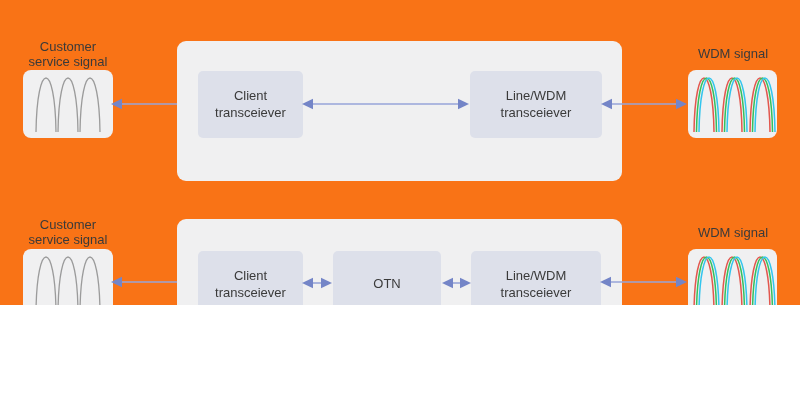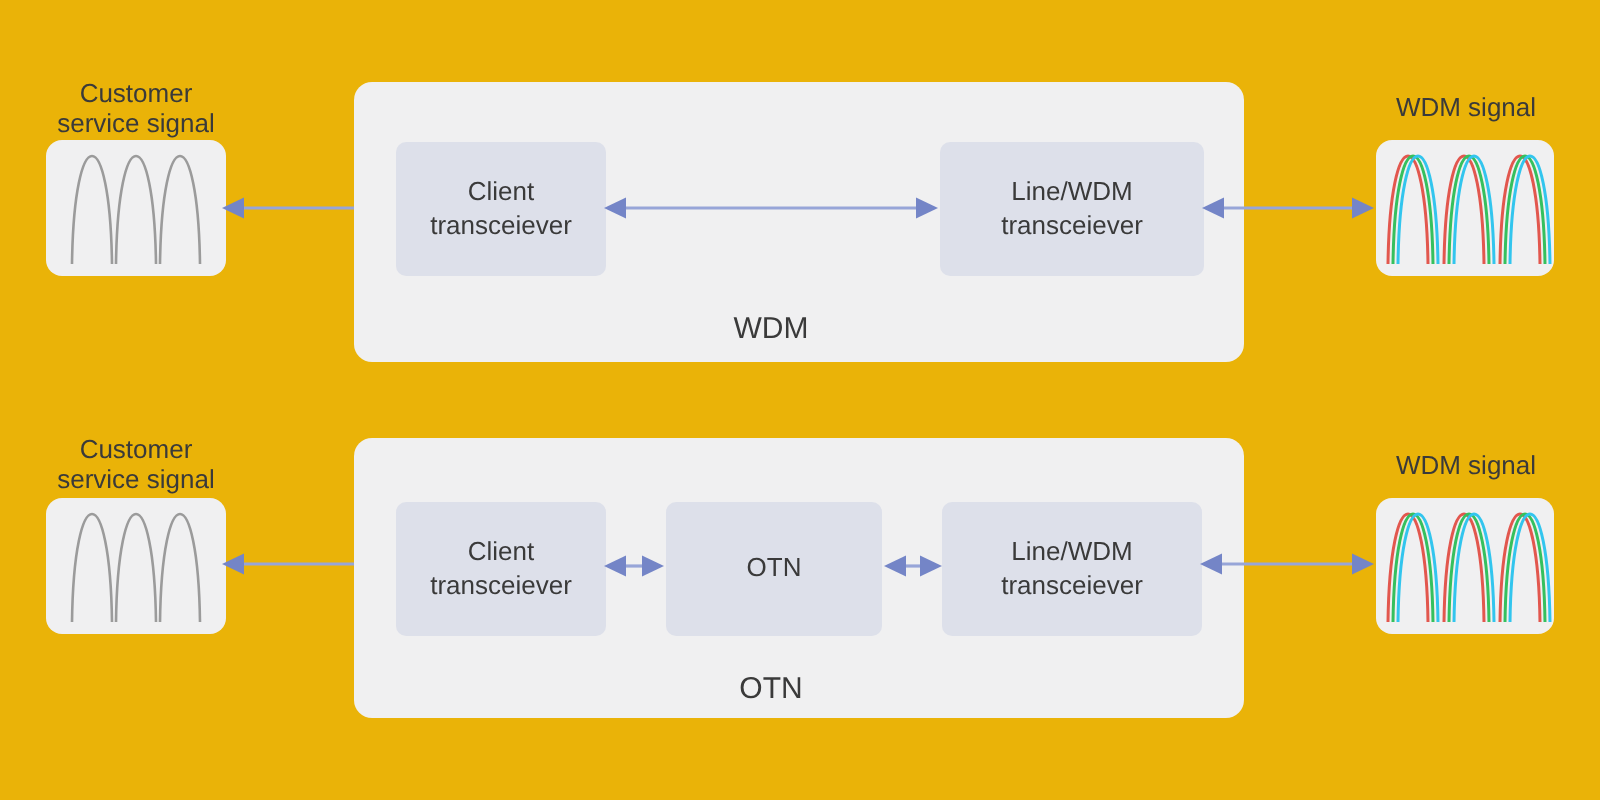--- a/index.html
+++ b/index.html
@@ -10,21 +10,21 @@
     --arrow-head:#7485c7;
     --text:#3a3a3a;
     --gray-wave:#9b9b9b;
     --wave-red:#e2574e;
     --wave-green:#35c05e;
     --wave-cyan:#32c5ee;
   }
   *{margin:0;padding:0;box-sizing:border-box;}
   html,body{background:#ffffff;}
   body{font-family:"Liberation Sans", sans-serif;color:var(--text);}
-  .canvas{position:relative;width:800px;height:400px;background:#eab308;overflow:hidden;}
+  .canvas{position:relative;width:800px;height:305px;background:#f97316;overflow:hidden;}
   .abs{position:absolute;}
   .system-container{
     background:var(--container-bg);
     border-radius:9px;
   }
   .node{
     background:var(--node-bg);
     border-radius:5px;
     display:flex;align-items:center;justify-content:center;
     text-align:center;font-size:13px;line-height:1.3;color:var(--text);
@@ -89,21 +89,20 @@
   <div class="abs node" style="left:470px;top:71px;width:132px;height:67px;">
     <span>Line/WDM transceiever</span>
   </div>
 
   <svg class="abs arrow" style="left:601px;top:97px;" width="86" height="14" viewBox="0 0 86 14">
     <line class="shaft" x1="10" y1="7" x2="76" y2="7"></line>
     <polygon class="head" points="0,7 11,1.7 11,12.3"></polygon>
     <polygon class="head" points="86,7 75,1.7 75,12.3"></polygon>
   </svg>
 
-  <div class="abs system-label" style="left:163px;top:156px;width:445px;">WDM</div>
 
   <div class="abs side-label" style="left:678px;top:46px;width:110px;">WDM signal</div>
 
   <div class="abs signal-box" style="left:688px;top:70px;width:89px;height:68px;">
     <svg width="89" height="68" viewBox="0 0 89 68">
       <path class="wave wave-red" d="M6,62 C7,-10 25,-10 26,62"></path>
       <path class="wave wave-green" d="M8.5,62 C9.5,-10 27.5,-10 28.5,62"></path>
       <path class="wave wave-cyan" d="M11,62 C12,-10 30,-10 31,62"></path>
       <path class="wave wave-red" d="M34,62 C35,-10 53,-10 54,62"></path>
       <path class="wave wave-green" d="M36.5,62 C37.5,-10 55.5,-10 56.5,62"></path>

